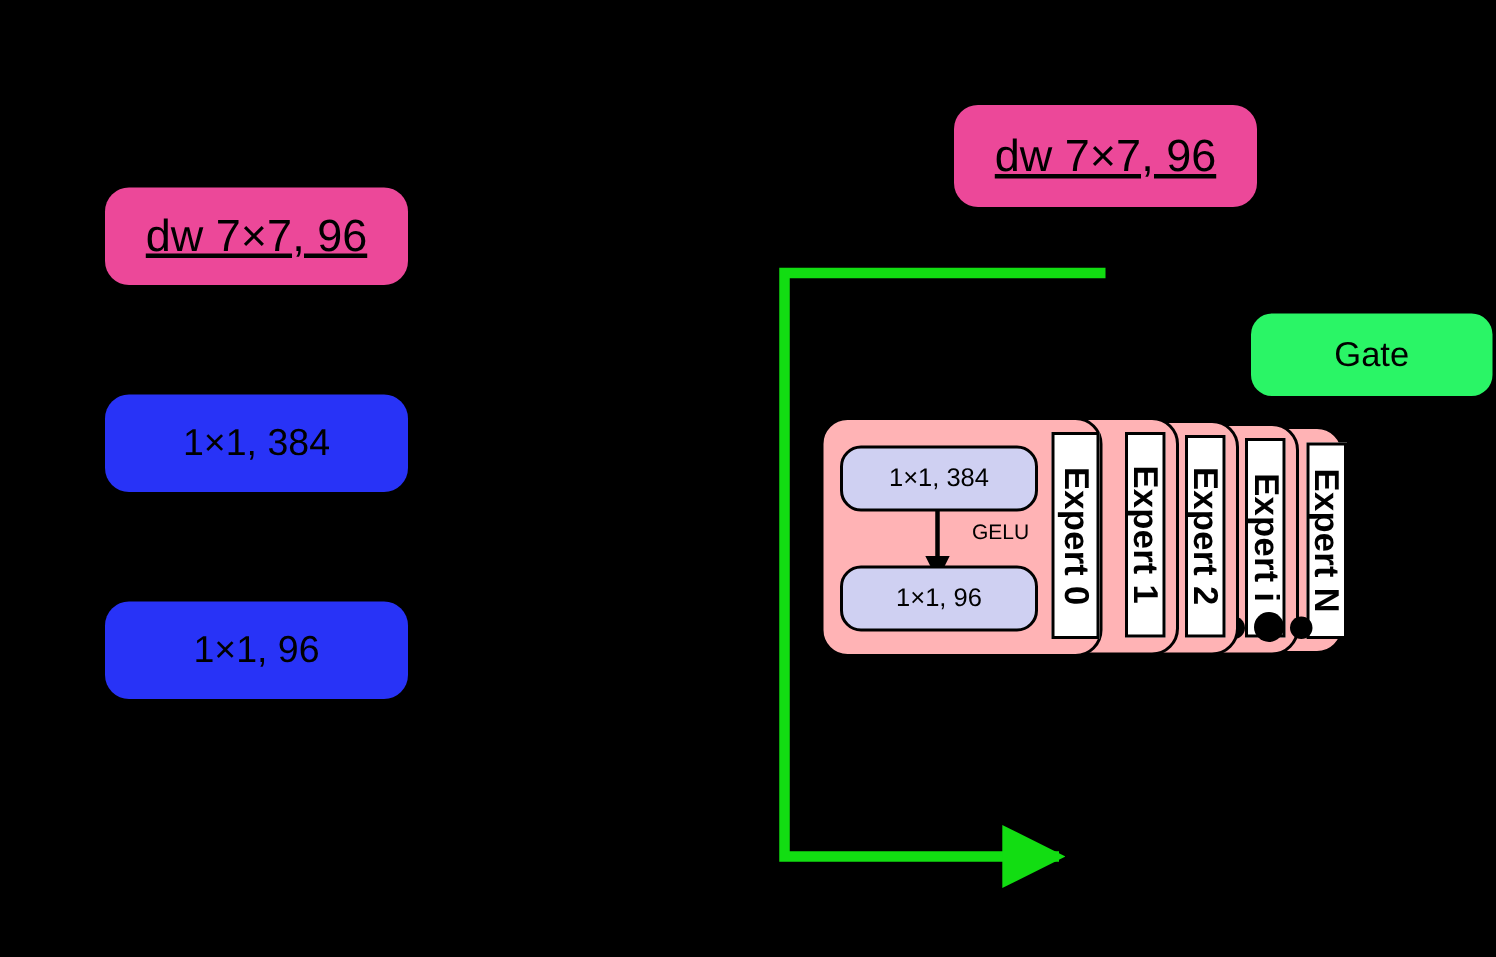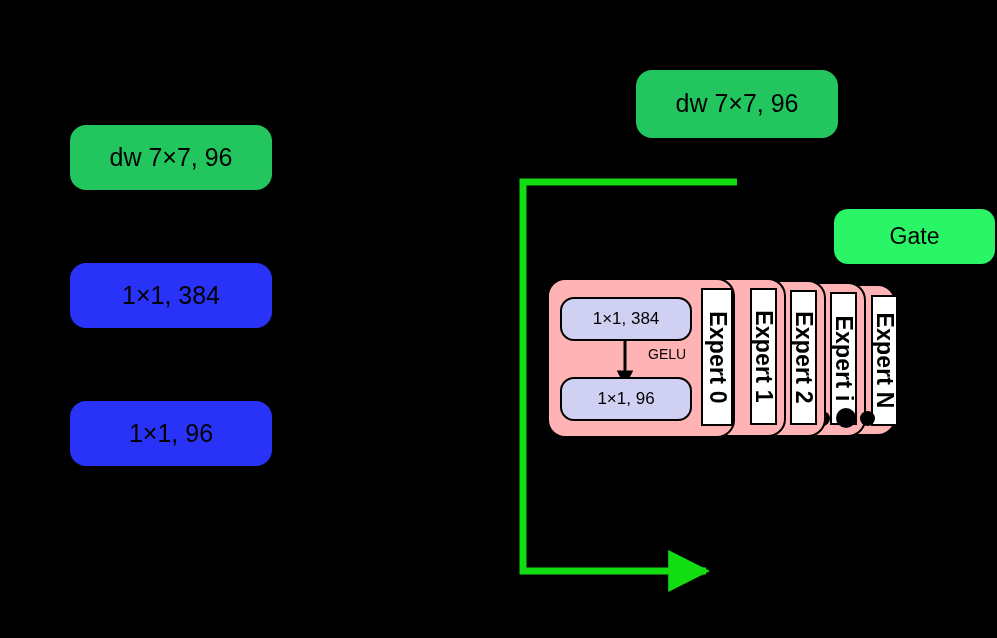--- a/index.html
+++ b/index.html
@@ -26,23 +26,24 @@
     justify-content: center;
     box-sizing: border-box;
     text-align: center;
     color: #000000;
     line-height: 1.1;
     white-space: nowrap;
   }
 
   
   .blk-dw {
-    background: #22c55e;
+    background: #ec4899;
     border-radius: 16px;
-    font-size: 25px;
+    font-size: 30px;
+    text-decoration: underline;
   }
   .blk-blue {
     background: #2833F7;
     border-radius: 16px;
     font-size: 25px;
   }
   .blk-gate {
     background: #2AF566;
     border-radius: 14px;
     font-size: 23px;

